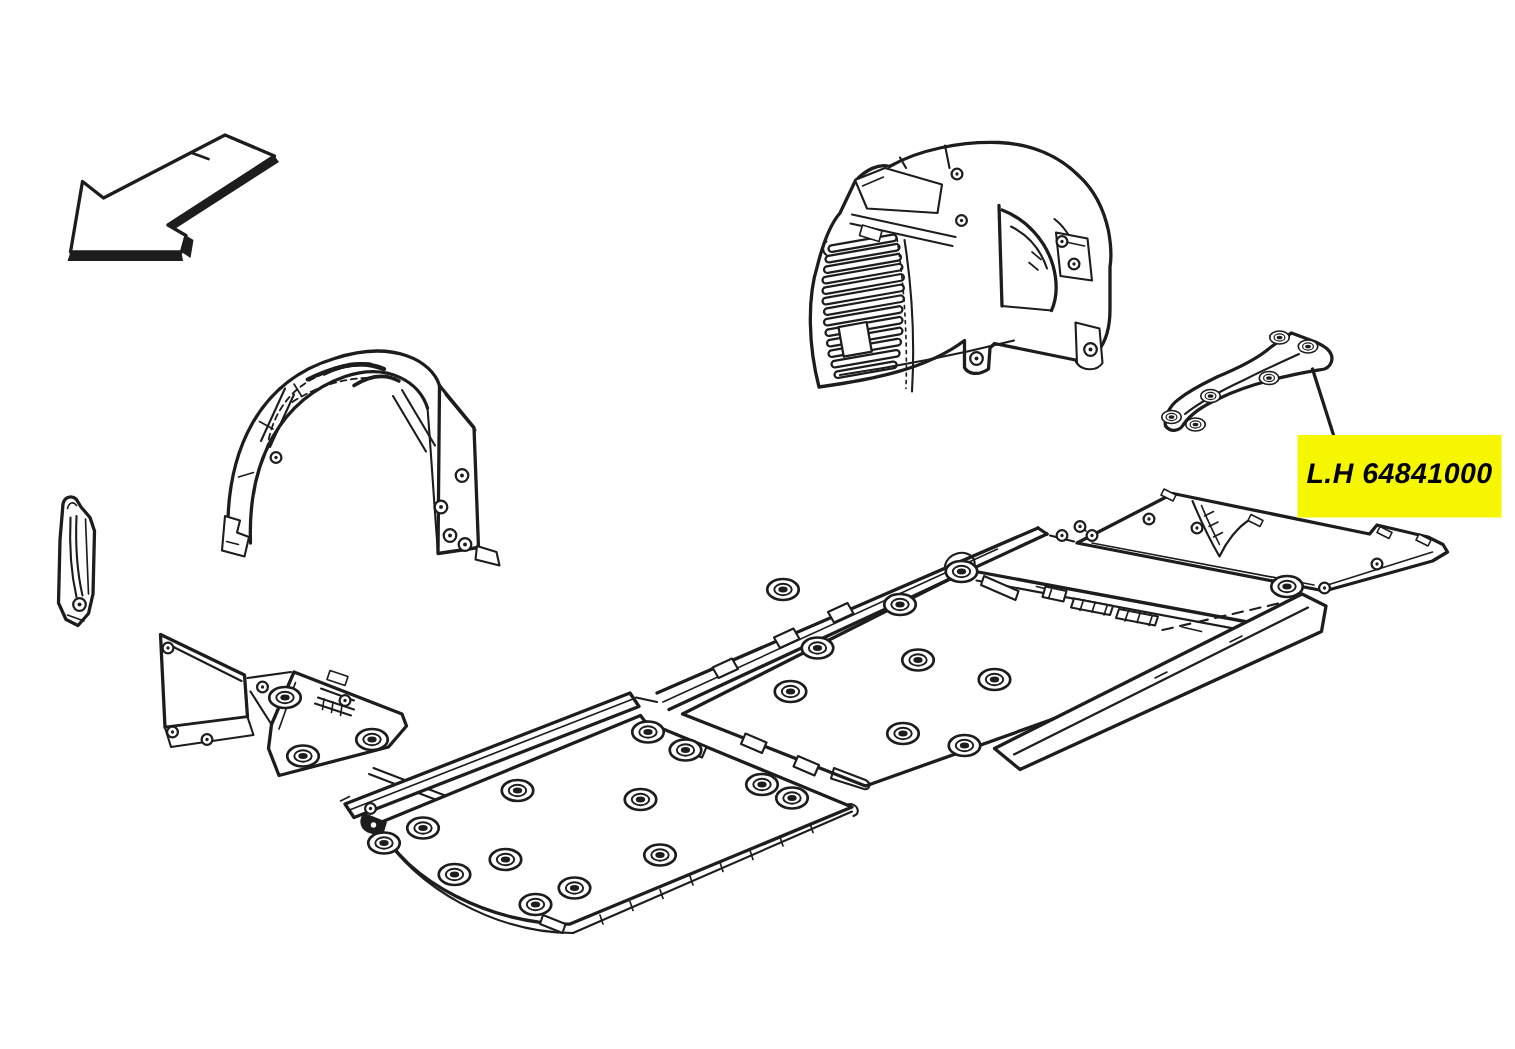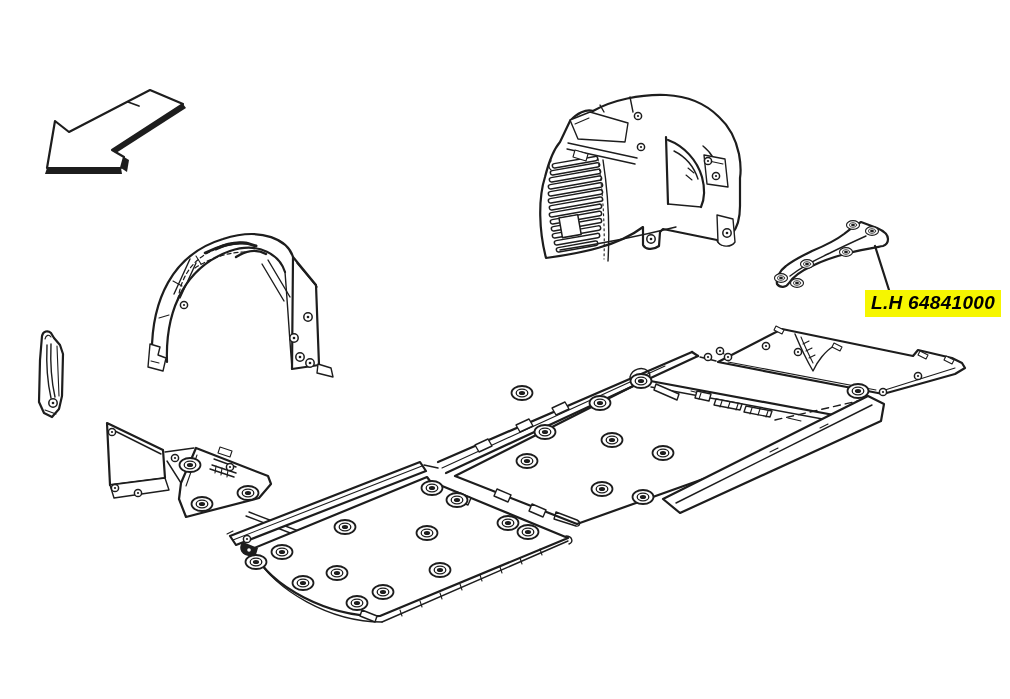--- a/index.html
+++ b/index.html
@@ -10,21 +10,21 @@
   .wf{fill:#ffffff;}
   .df{fill:var(--line);stroke:none;}
   .thin{stroke-width:1.1px;}
   .mid{stroke-width:1.4px;}
   .bold{stroke-width:2.2px;}
   .xbold{stroke-width:3px;}
   .dash{stroke-dasharray:7 5;stroke-width:1.4px;}
   .dash2{stroke-dasharray:4 3;stroke-width:1.2px;}
   .dot{stroke-dasharray:2 3;stroke-width:1.1px;}
   #louver-layer rect{stroke-width:1.5px;fill:#fff;}
-  .callout{position:absolute;left:865px;top:290px;padding:2px 6px;
+  .callout{position:absolute;left:865px;top:290px;padding:16px 6px;
            font-style:italic;font-weight:700;font-size:19px;line-height:1.2;
            white-space:nowrap;letter-spacing:.3px;}
 </style>
 </head>
 <body style="background-color: rgb(255, 255, 255);">
 
 <div class="stage">
 <svg id="art" width="1010" height="699" viewBox="0 0 1010 699" style="--line: #1d1d1d;">
   <defs>
     <g id="f-dome">

